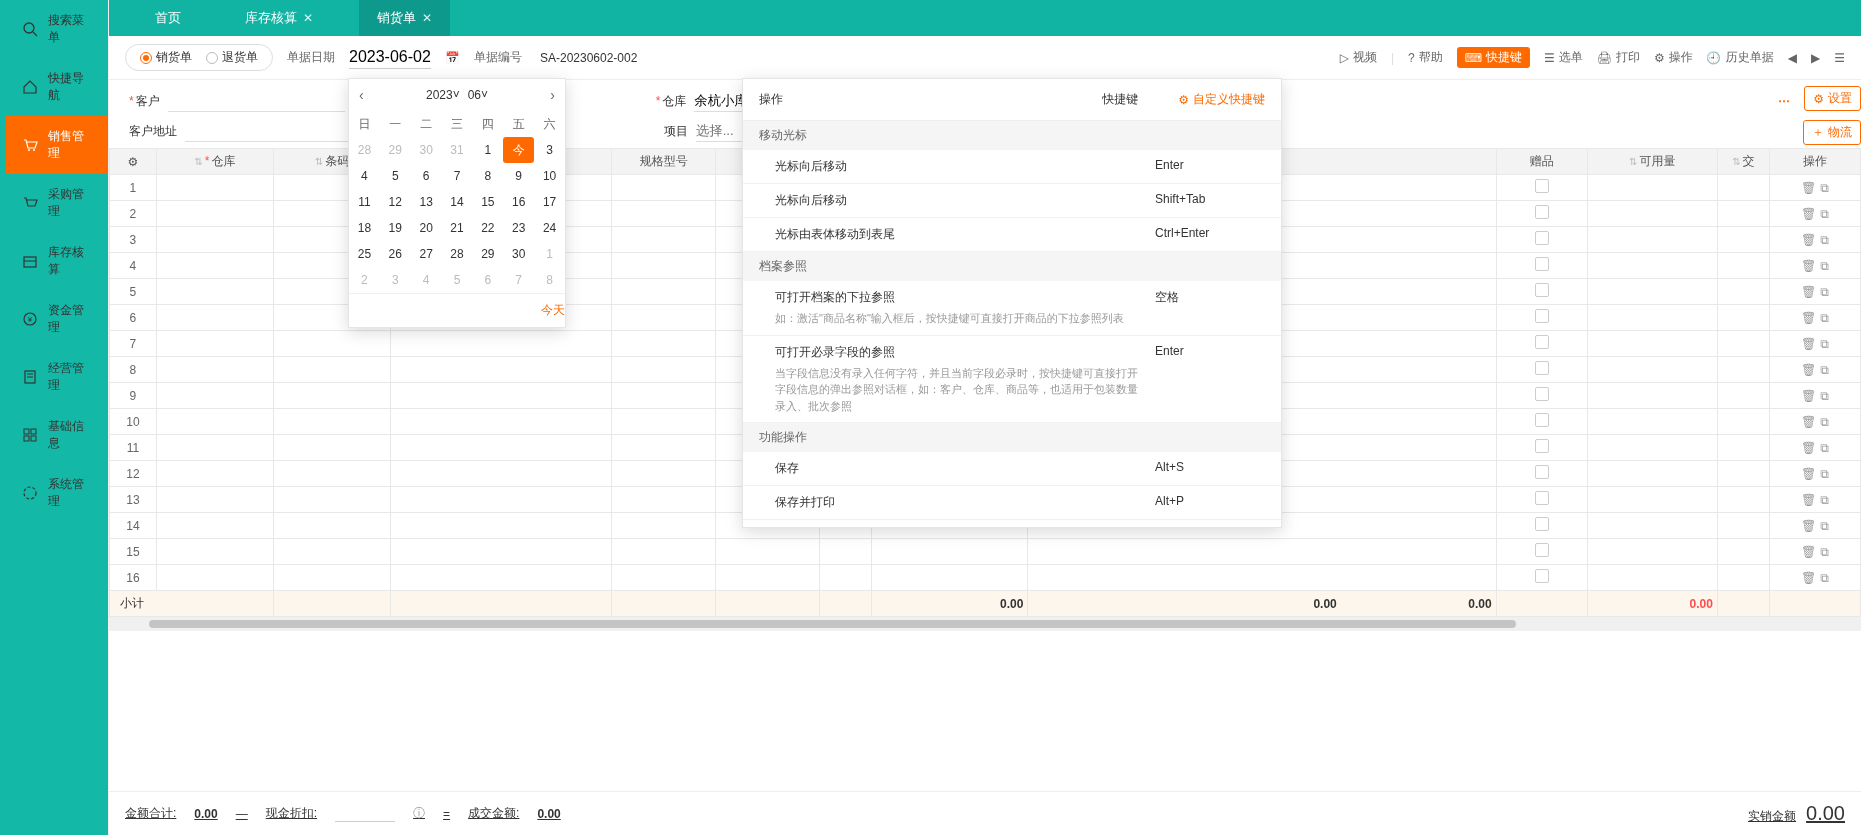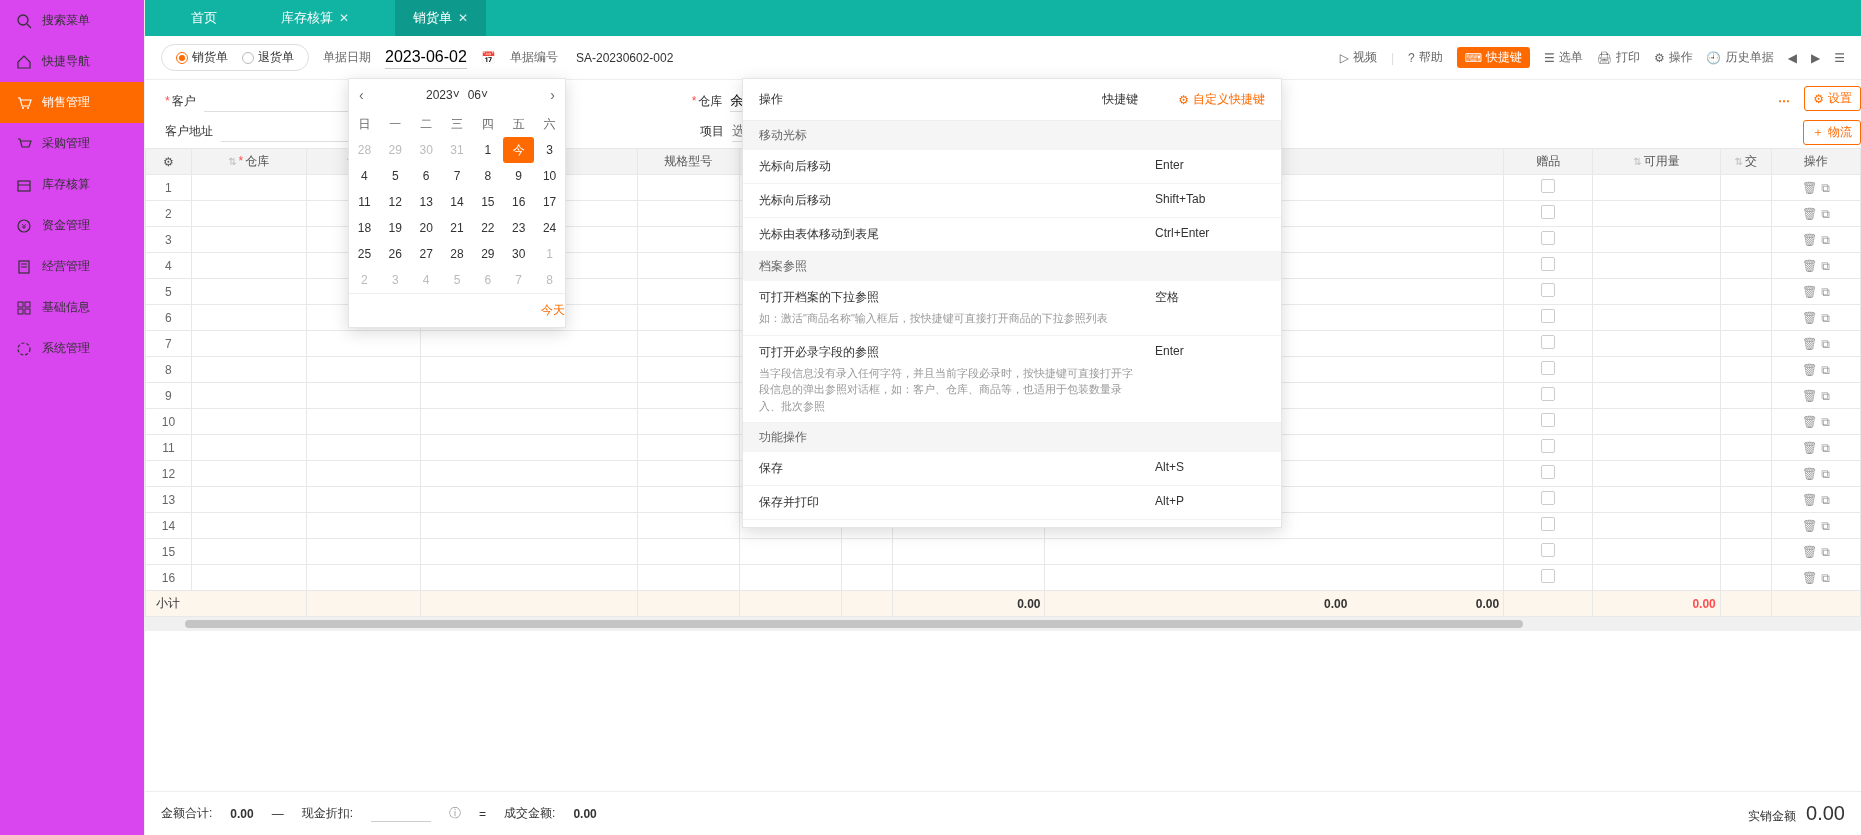--- a/index.html
+++ b/index.html
@@ -1,20 +1,20 @@
 <!DOCTYPE html>
 <html><head>
 <meta charset="utf-8">
 <style>
 * { box-sizing: border-box; margin: 0; padding: 0; }
 body { font-family: "Microsoft YaHei", Arial, sans-serif; font-size: 12px; color: #333; background: #fff; overflow: hidden; }
 .app { display: flex; height: 835px; width: 1861px; }
 
 
-.sidebar { width: 145px; background: #d946ef; border-right: 1px solid #eee; flex-shrink: 0; }
+.sidebar { width: 109px; background: #14b8a6; border-right: 1px solid #eee; flex-shrink: 0; padding-left: 6px; }
 .sidebar-item { display: flex; align-items: center; padding: 12px 16px; cursor: pointer; color: #333; gap: 10px; }
 .sidebar-item.active { background: #ff6a00; color: #fff; }
 .side-icon { width: 16px; height: 16px; display: inline-flex; align-items: center; justify-content: center; }
 
 
 .main { flex: 1; display: flex; flex-direction: column; min-width: 0; }
 .tabs { background: #11b3a3; display: flex; height: 36px; align-items: stretch; }
 .tab { padding: 0 18px; display: flex; align-items: center; color: #fff; gap: 6px; cursor: pointer; font-size: 13px; margin-left: 28px; }
 .tab.active { background: #0d9a8c; }
 .tab-close { font-size: 12px; opacity: .85; }
@@ -57,21 +57,21 @@
 .cal-cell.dim { color: #bbb; }
 .cal-cell.today { background: #ff6a00; color: #fff; border-radius: 3px; }
 .cal-foot { text-align: right; padding: 8px 0; border-top: 1px solid #eee; color: #ff6a00; cursor: pointer; }
 
 
 .shortcut { position: absolute; top: 78px; left: 742px; width: 540px; max-height: 450px; overflow-y: auto; background: #fff; border: 1px solid #e5e5e5; box-shadow: 0 4px 16px rgba(0,0,0,.15); z-index: 40; }
 .sc-head { display: flex; justify-content: space-between; align-items: center; padding: 12px 16px; border-bottom: 1px solid #eee; }
 .sc-customize { color: #ff6a00; display: flex; align-items: center; gap: 4px; cursor: pointer; }
 .sc-sect { background: #f5f5f5; padding: 6px 16px; color: #666; font-size: 12px; }
 .sc-row { display: flex; padding: 8px 16px; border-bottom: 1px solid #f2f2f2; align-items: flex-start; }
-.sc-left { flex: 1; }
+.sc-left { flex: 1; margin-left: 16px; }
 .sc-right { width: 110px; color: #333; margin-left: 16px; }
 .sc-desc { color: #999; font-size: 11px; margin-top: 4px; line-height: 1.5; }
 
 
 .table-wrap { flex: 1; overflow: auto; position: relative; }
 table.grid { border-collapse: collapse; width: 100%; table-layout: fixed; }
 .grid th, .grid td { border: 1px solid #e8e8e8; height: 26px; font-size: 12px; text-align: center; padding: 0 4px; white-space: nowrap; overflow: hidden; }
 .grid th { background: #f3f3f3; color: #555; position: sticky; top: 0; z-index: 5; font-weight: normal; }
 .sort-icn::before { content: "⇅"; color: #bbb; font-size: 10px; margin-right: 2px; }
 .gear-th { width: 36px; }
@@ -80,21 +80,21 @@
 .act-icn { color: #999; cursor: pointer; margin: 0 2px; }
 .subtotal-row td { background: #fdf6ec; color: #333; }
 .subtotal-row .num { text-align: right; font-weight: bold; }
 .subtotal-row .red { color: #ff4d4f; }
 
 
 .hscroll { height: 14px; background: #f0f0f0; display: flex; align-items: center; }
 .hscroll-thumb { height: 8px; background: #c4c4c4; border-radius: 4px; margin-left: 40px; width: 78%; }
 
 
-.footer { display: flex; align-items: center; padding: 10px 16px; gap: 18px; border-top: 1px solid #eee; }
+.footer { display: flex; align-items: center; padding: 10px 16px; gap: 18px; border-top: 1px solid #eee; text-decoration: underline; }
 .footer .lbl { color: #333; }
 .footer .val { font-weight: bold; }
 .underline-small { border: none; border-bottom: 1px solid #ccc; width: 60px; }
 .amt-box { margin-left: auto; display: flex; align-items: baseline; gap: 10px; }
 .amt-val { font-size: 20px; color: #333; }
 
 svg { display: block; }
 </style>
 </head>
 <body>

